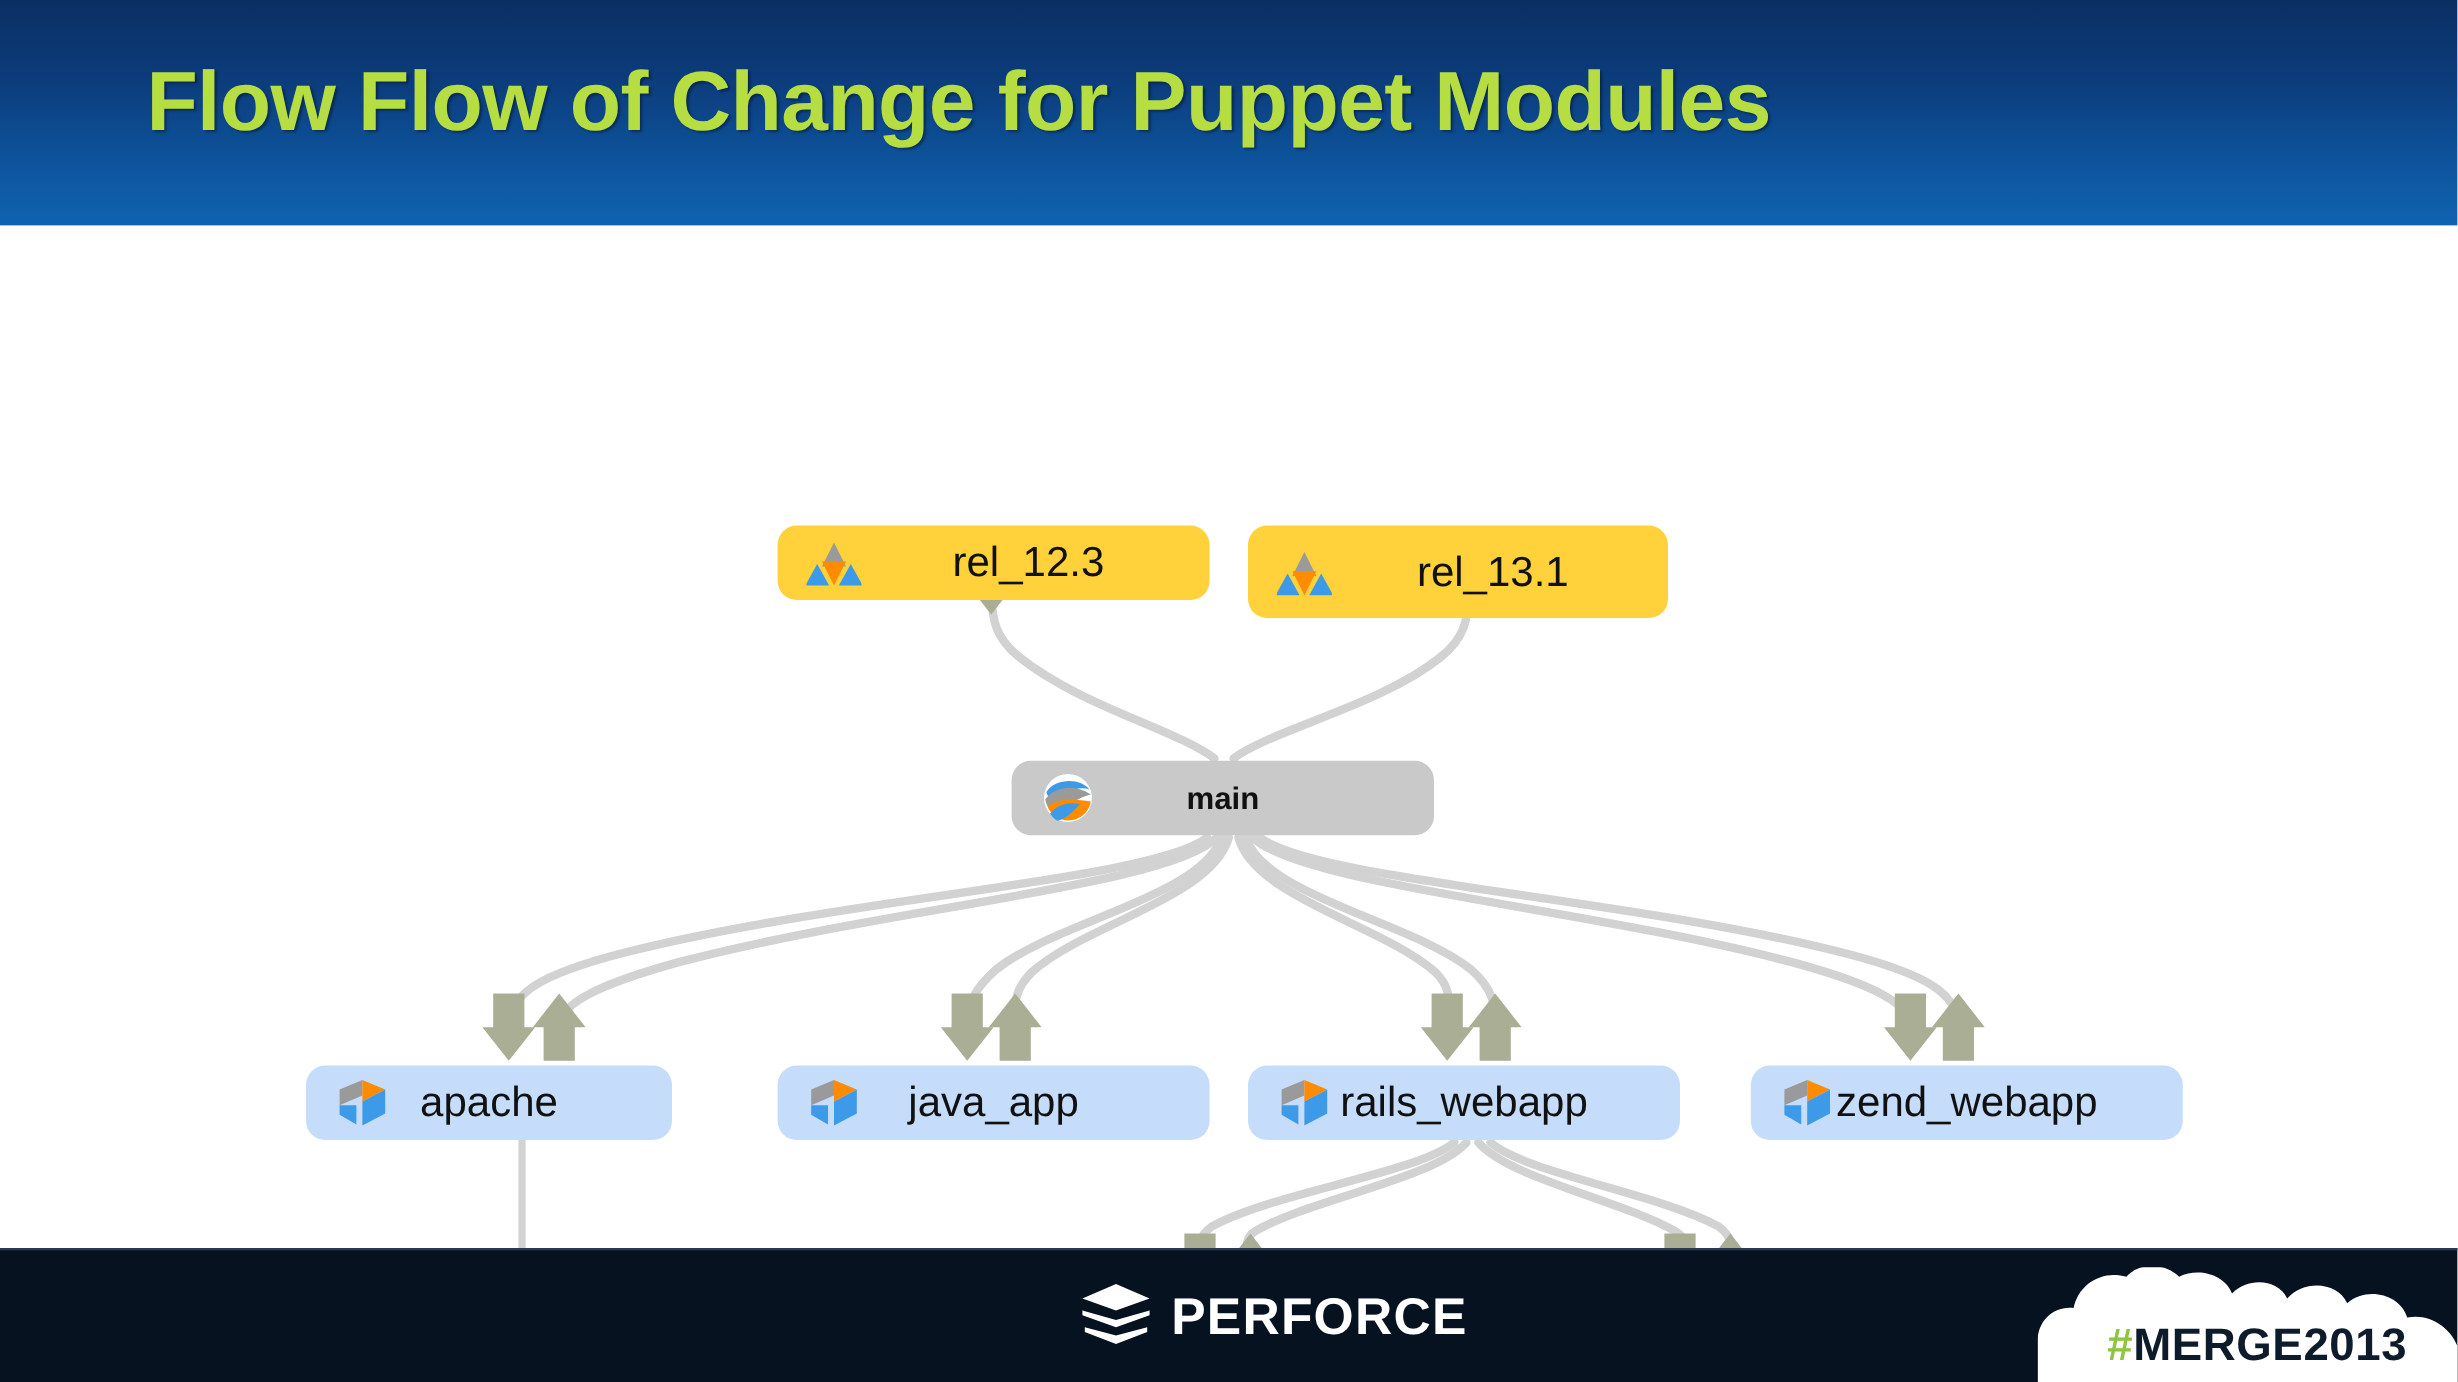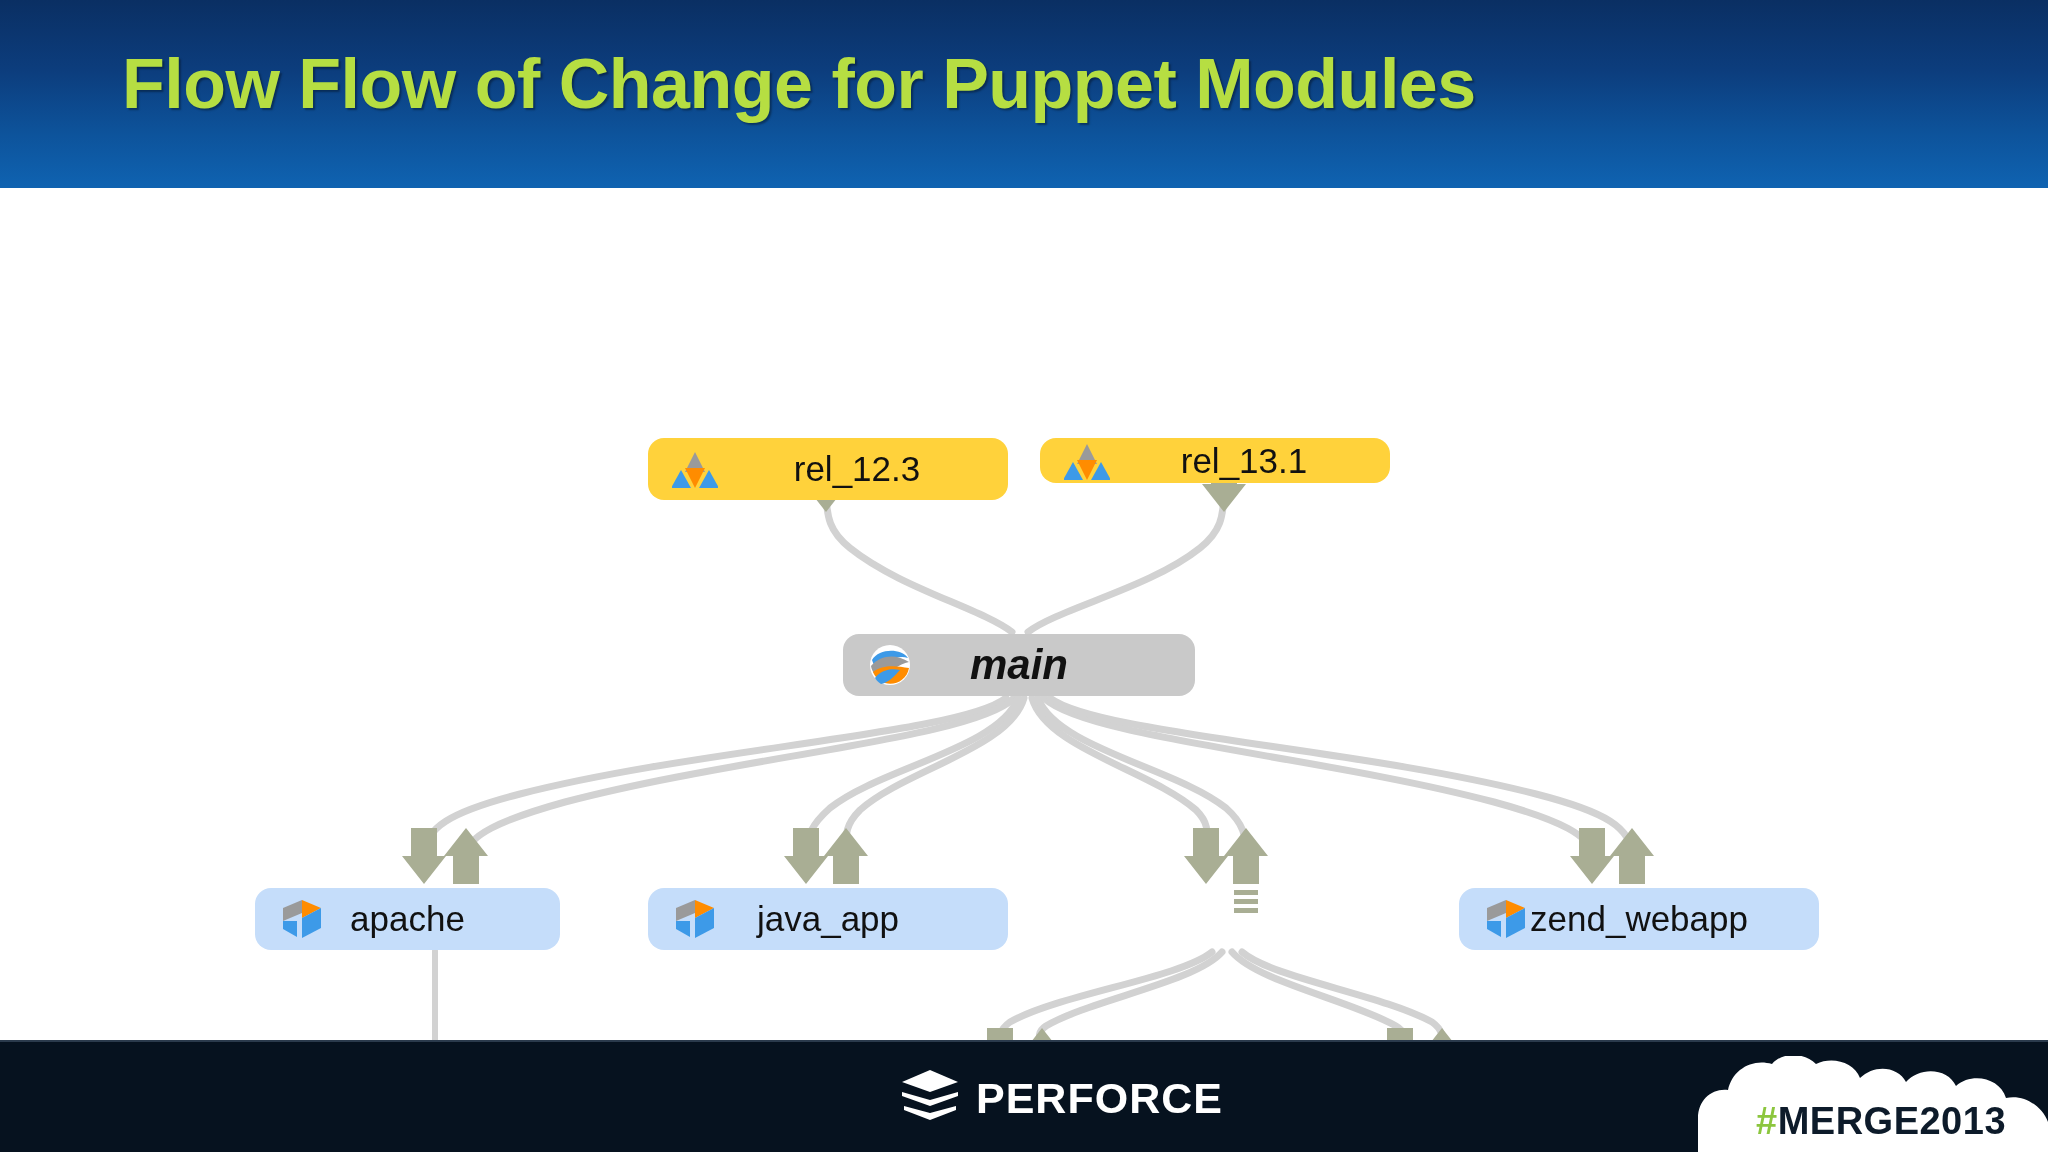--- a/index.html
+++ b/index.html
@@ -48,21 +48,21 @@
   }
   .node.release .nlabel { left:58px; }
   .node .nicon {
     position:absolute; left:24px; top:50%;
     transform:translateY(-50%);
     width:46px; height:46px;
   }
 
   .node.release   { background:#ffd23b; }
   .node.mainline  { background:#c9c9c9; }
-  .node.mainline .nlabel { font-weight:bold; font-size:42px;font-style:italic; }
+  .node.mainline .nlabel { font-weight:bold; font-size:26px; }
   .node.module    { background:#c5ddfa; }
   .node.feature   { background:#c5ddfa; }
   .node.hatched {
     background-color:#ffffff;
     background-image:repeating-linear-gradient(-45deg,
         #a9cdf2 0px, #a9cdf2 6px,
         #ffffff 6px, #ffffff 12px);
     border-radius:10px;
   }
 
@@ -170,21 +170,21 @@
       <svg viewBox="0 0 46 46" width="46" height="46">
         <polygon points="23,6 33,26 13,26" fill="#9a9a9a"></polygon>
         <polygon points="13,22 33,22 23,42" fill="#ff8c00"></polygon>
         <polygon points="9,24 19,42 -1,42" fill="#3d9ae8"></polygon>
         <polygon points="37,24 47,42 27,42" fill="#3d9ae8"></polygon>
       </svg>
     </span>
     <span class="nlabel">rel_12.3</span>
   </div>
 
-  <div class="node release" style="left:1040px; top:250px; width:350px; height:45px;">
+  <div class="node release" style="left:1040px; top:250px; width:350px; height:77px;">
     <span class="nicon">
       <svg viewBox="0 0 46 46" width="46" height="46">
         <polygon points="23,6 33,26 13,26" fill="#9a9a9a"></polygon>
         <polygon points="13,22 33,22 23,42" fill="#ff8c00"></polygon>
         <polygon points="9,24 19,42 -1,42" fill="#3d9ae8"></polygon>
         <polygon points="37,24 47,42 27,42" fill="#3d9ae8"></polygon>
       </svg>
     </span>
     <span class="nlabel">rel_13.1</span>
   </div>
@@ -219,20 +219,31 @@
       <svg viewBox="0 0 46 46" width="46" height="46">
         <polygon points="4,12 23,4 23,17 4,25" fill="#9a9a9a"></polygon>
         <polygon points="23,4 42,12 23,22 23,17" fill="#ff8c00"></polygon>
         <polygon points="4,25 4,33 18,41 18,25" fill="#3d9ae8"></polygon>
         <polygon points="42,12 42,32 23,42 23,22" fill="#3d9ae8"></polygon>
       </svg>
     </span>
     <span class="nlabel">java_app</span>
   </div>
 
+  <div class="node module" style="left:1040px; top:700px; width:360px; height:62px;">
+    <span class="nicon">
+      <svg viewBox="0 0 46 46" width="46" height="46">
+        <polygon points="4,12 23,4 23,17 4,25" fill="#9a9a9a"></polygon>
+        <polygon points="23,4 42,12 23,22 23,17" fill="#ff8c00"></polygon>
+        <polygon points="4,25 4,33 18,41 18,25" fill="#3d9ae8"></polygon>
+        <polygon points="42,12 42,32 23,42 23,22" fill="#3d9ae8"></polygon>
+      </svg>
+    </span>
+    <span class="nlabel">rails_webapp</span>
+  </div>
 
   <div class="node module" style="left:1435px; top:700px; width:360px; height:62px;margin-left:24px;">
     <span class="nicon">
       <svg viewBox="0 0 46 46" width="46" height="46">
         <polygon points="4,12 23,4 23,17 4,25" fill="#9a9a9a"></polygon>
         <polygon points="23,4 42,12 23,22 23,17" fill="#ff8c00"></polygon>
         <polygon points="4,25 4,33 18,41 18,25" fill="#3d9ae8"></polygon>
         <polygon points="42,12 42,32 23,42 23,22" fill="#3d9ae8"></polygon>
       </svg>
     </span>

